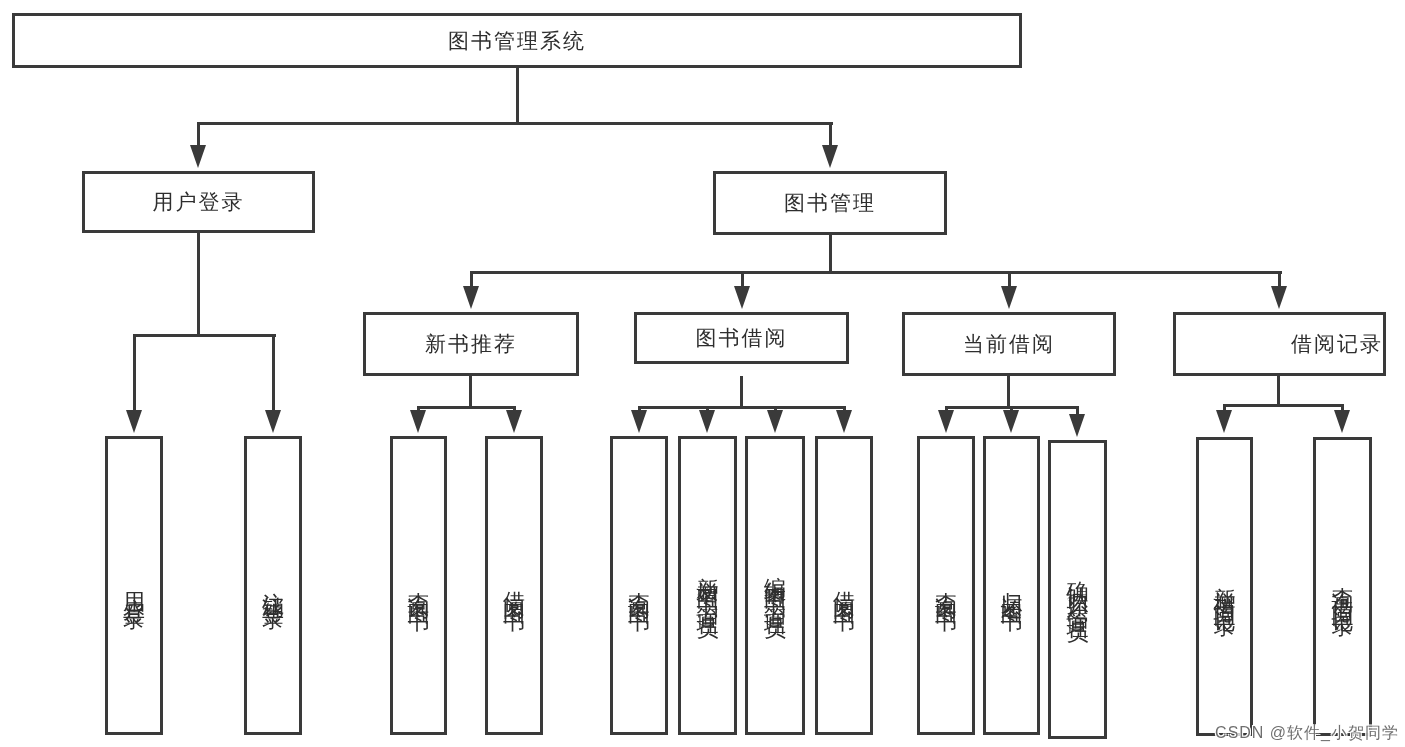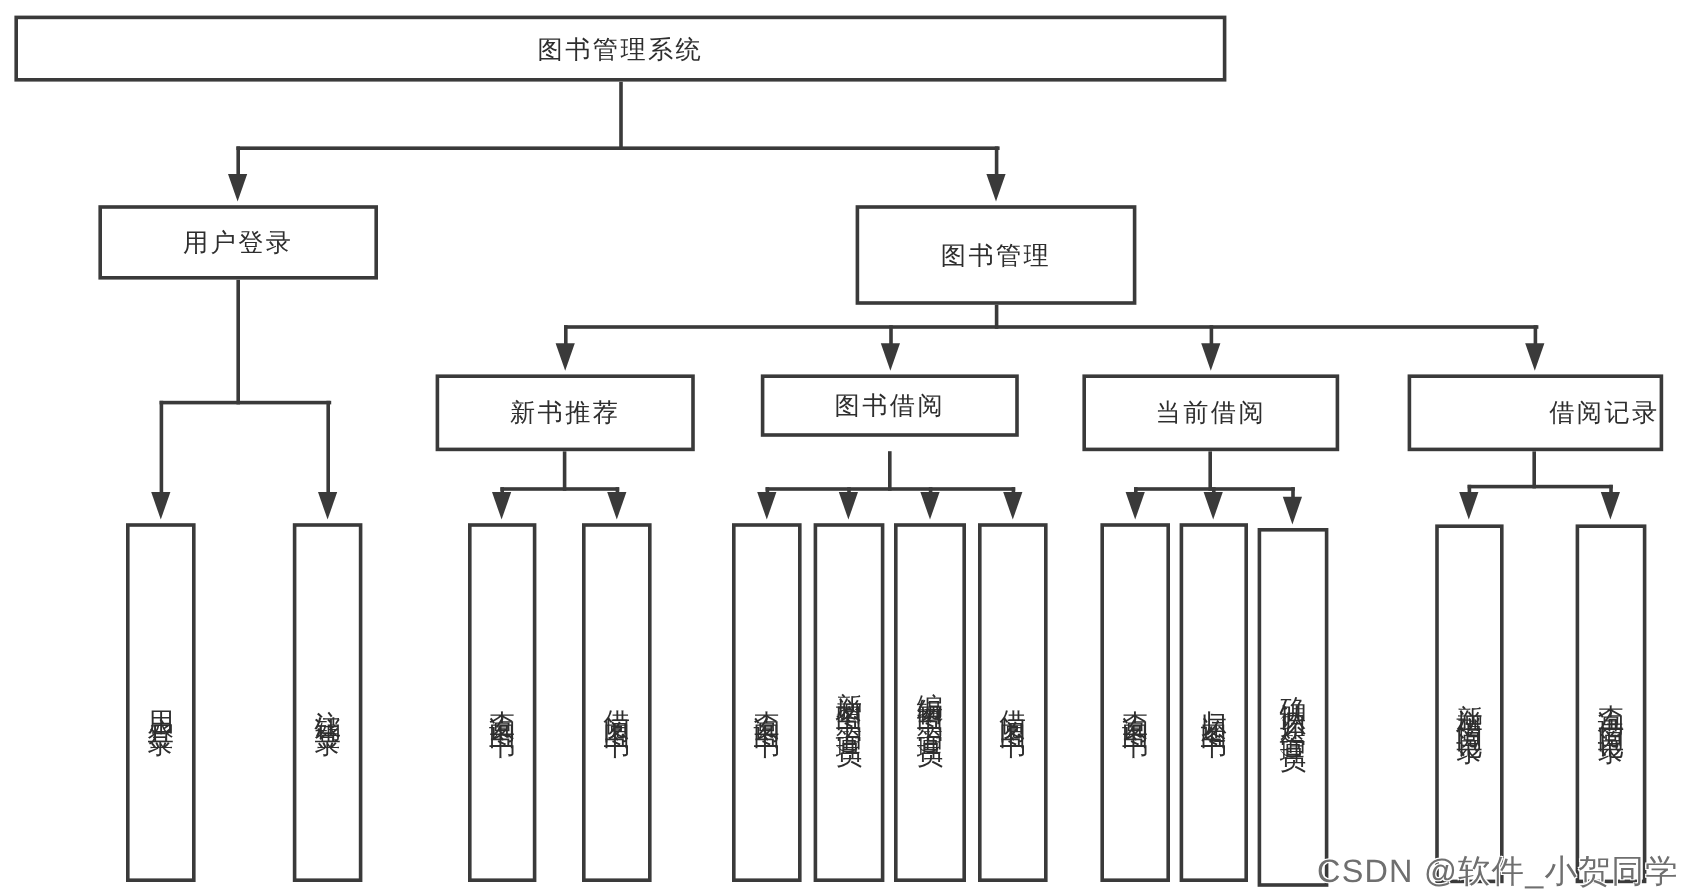--- a/index.html
+++ b/index.html
@@ -40,21 +40,21 @@
     position:absolute;
     width:0;height:0;
     border-left:8px solid transparent;
     border-right:8px solid transparent;
     border-top:23px solid #3a3a3a;
   }
   .watermark{
     position:absolute;
     right:6px;
     bottom:3px;
-    font-size:27px;
+    font-size:16px;
     letter-spacing:1px;
     color:#6f6f6f;
     text-shadow:-1px -1px 0 #ffffff,1px -1px 0 #ffffff,-1px 1px 0 #ffffff,1px 1px 0 #ffffff;
     z-index:5;
     white-space:nowrap;
   }
 </style>
 </head>
 <body>
 
@@ -111,21 +111,21 @@
     <div class="edge" style="left: 1223px; top: 404px; width: 3px; height: 15px;"></div>
     <div class="arrowhead" style="left: 1216px; top: 410px;"></div>
     <div class="edge" style="left: 1341px; top: 404px; width: 3px; height: 15px;"></div>
     <div class="arrowhead" style="left: 1334px; top: 410px;"></div>
     <div class="node h" style="left: 12px; top: 13px; width: 1010px; height: 55px;">
       <span>图书管理系统</span>
     </div>
     <div class="node h" style="left: 82px; top: 171px; width: 233px; height: 62px;">
       <span>用户登录</span>
     </div>
-    <div class="node h" style="left: 713px; top: 171px; width: 234px; height: 83px;">
+    <div class="node h" style="left: 713px; top: 171px; width: 234px; height: 64px;">
       <span>图书管理</span>
     </div>
     <div class="node h" style="left: 363px; top: 312px; width: 216px; height: 64px; justify-content: center;">
       <span>新书推荐</span>
     </div>
     <div class="node h" style="left: 634px; top: 312px; width: 215px; height: 52px;">
       <span>图书借阅</span>
     </div>
     <div class="node h" style="left: 902px; top: 312px; width: 214px; height: 64px;">
       <span>当前借阅</span>

